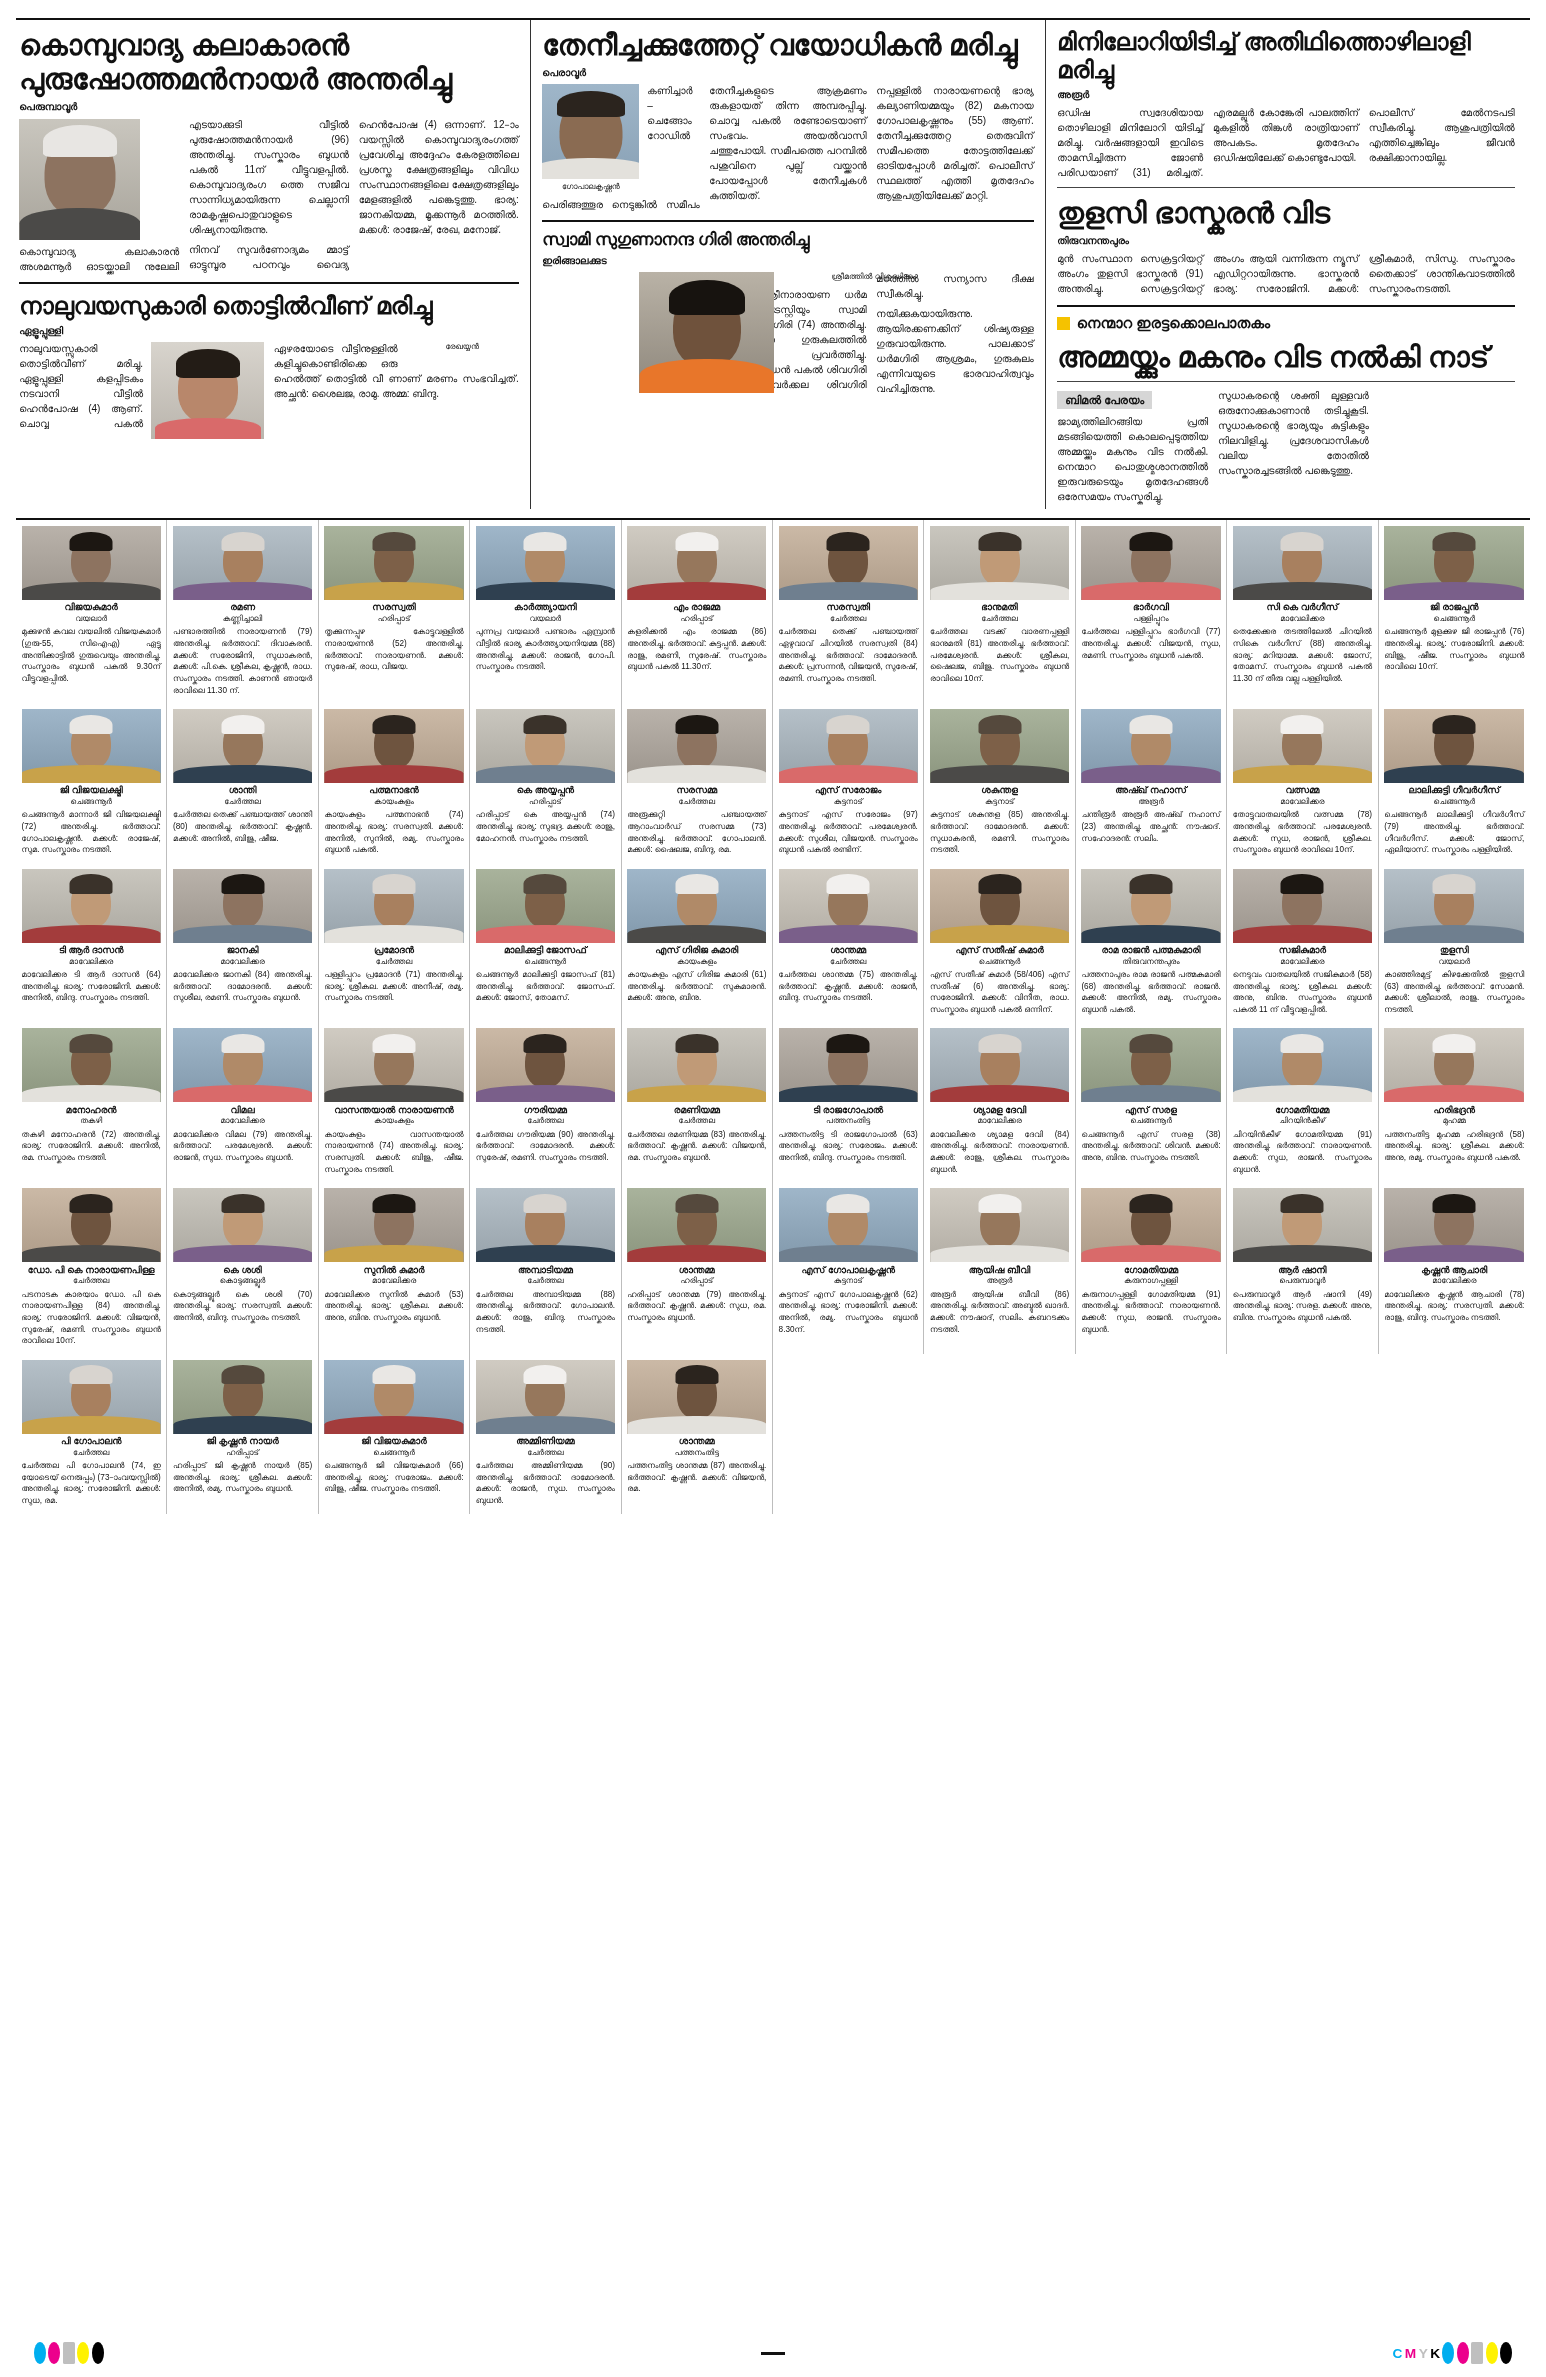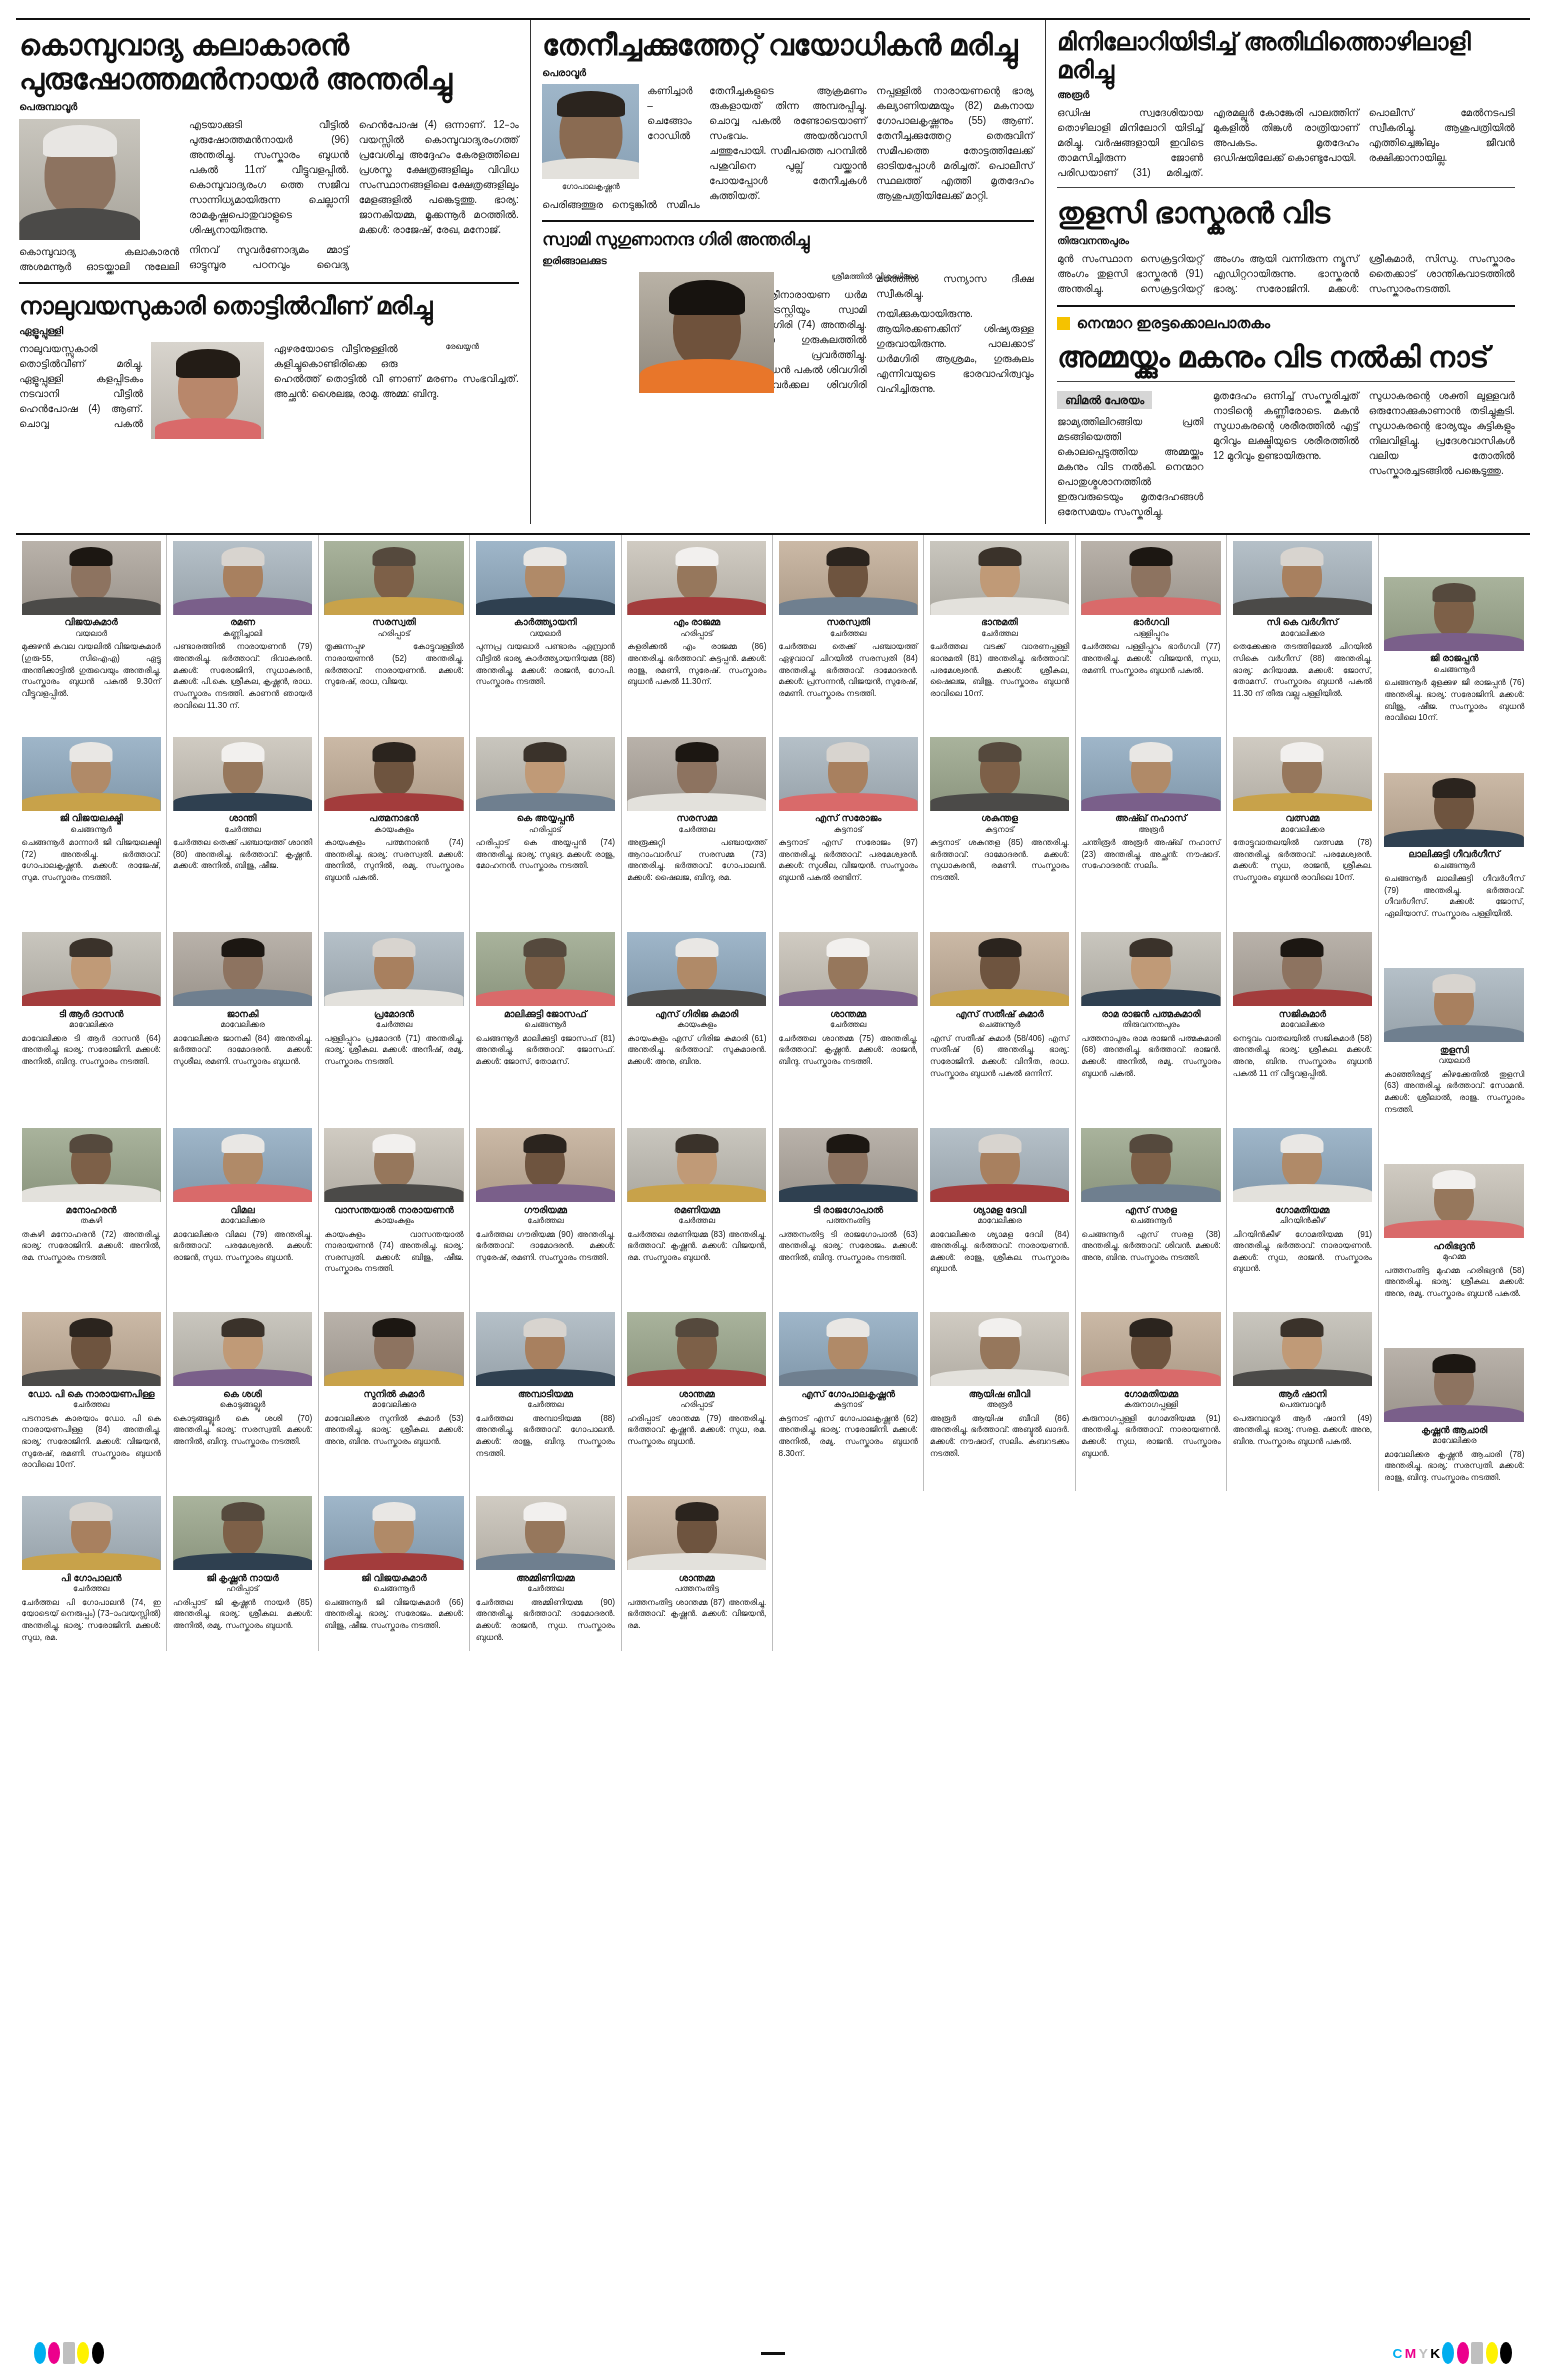--- a/index.html
+++ b/index.html
@@ -89,21 +89,21 @@
 
   .byline{ display:inline-block; background:#d6d6d6; padding:2.4px 8px;
            font-size:11.3px; font-weight:700; margin:3.2px 0 4.8px; }
 
   
   .obit-sep{ border-top:2px solid #111; margin:9.7px 0 0; }
   .obitgrid{
     display:grid; grid-template-columns:repeat(10, 1fr); gap:0;
   }
   .cell{ border-right:0.8px solid #bdbdbd; padding:5.6px 5.6px 7.2px; }
-  .cell:nth-child(10n){ border-right:none;margin-top:36px; }
+  .cell:nth-child(10n){ border-right:none; }
   .cell .pic{ width:100%; height:74px; margin-bottom:2.4px; }
   .cell .nm{ font-size:9.3px; font-weight:700; text-align:center; line-height:1.25; }
   .cell .sub{ font-size:8px; text-align:center; line-height:1.25; margin-bottom:2.4px; }
   .cell .tx{ font-size:8.2px; line-height:1.42; text-align:justify; }
 
   
   .footer{ position:absolute; left:0; right:0; bottom:8px; height:32px; }
   .reg{ position:absolute; left:34px; top:4.8px; display:flex; gap:2.4px; align-items:center; }
   .reg i{ display:block; width:12px; height:22.6px; border-radius:50%; }
   .reg i.sq{ border-radius:1.6px; }
@@ -222,23 +222,20 @@
       <h1 class="hl big">അമ്മയ്ക്കും മകനും വിട നൽകി നാട്</h1>
       <div class="ruleThin"></div>
       <div style="display:flex;gap:9.7px">
         <div style="width:33%">
           <span class="byline">ബിമൽ പേരയം</span>
           <div class="body1">
             <p>ജാമ്യത്തിലിറങ്ങിയ പ്രതി മടങ്ങിയെത്തി കൊലപ്പെടുത്തിയ അമ്മയ്ക്കും മകനും വിട നൽകി. നെന്മാറ പൊതുശ്മശാനത്തിൽ ഇരുവരുടെയും മൃതദേഹങ്ങൾ ഒരേസമയം സംസ്കരിച്ചു.</p>
           </div>
         </div>
         <div style="width:33%" class="body1">
-          <p>മൃതദേഹം ഒന്നിച്ച് സംസ്കരിച്ചത് നാടിന്റെ കണ്ണീരോടെ. മകൻ സുധാകരന്റെ ശരീരത്തിൽ എട്ട് മുറിവും ലക്ഷ്മിയുടെ ശരീരത്തിൽ 12 മുറിവും ഉണ്ടായിരുന്നു.</p>
-        </div>
-        <div style="width:33%" class="body1">
           <p>സുധാകരന്റെ ശക്തി ലുള്ളവർ ഒരുനോക്കുകാണാൻ തടിച്ചുകൂടി. സുധാകരന്റെ ഭാര്യയും കുട്ടികളും നിലവിളിച്ചു. പ്രദേശവാസികൾ വലിയ തോതിൽ സംസ്കാരച്ചടങ്ങിൽ പങ്കെടുത്തു.</p>
         </div>
       </div>
     </div>
   </div>
 
   <div class="obit-sep"></div>
 
   <div class="obitgrid" id="obitgrid">
       <div class="cell">

